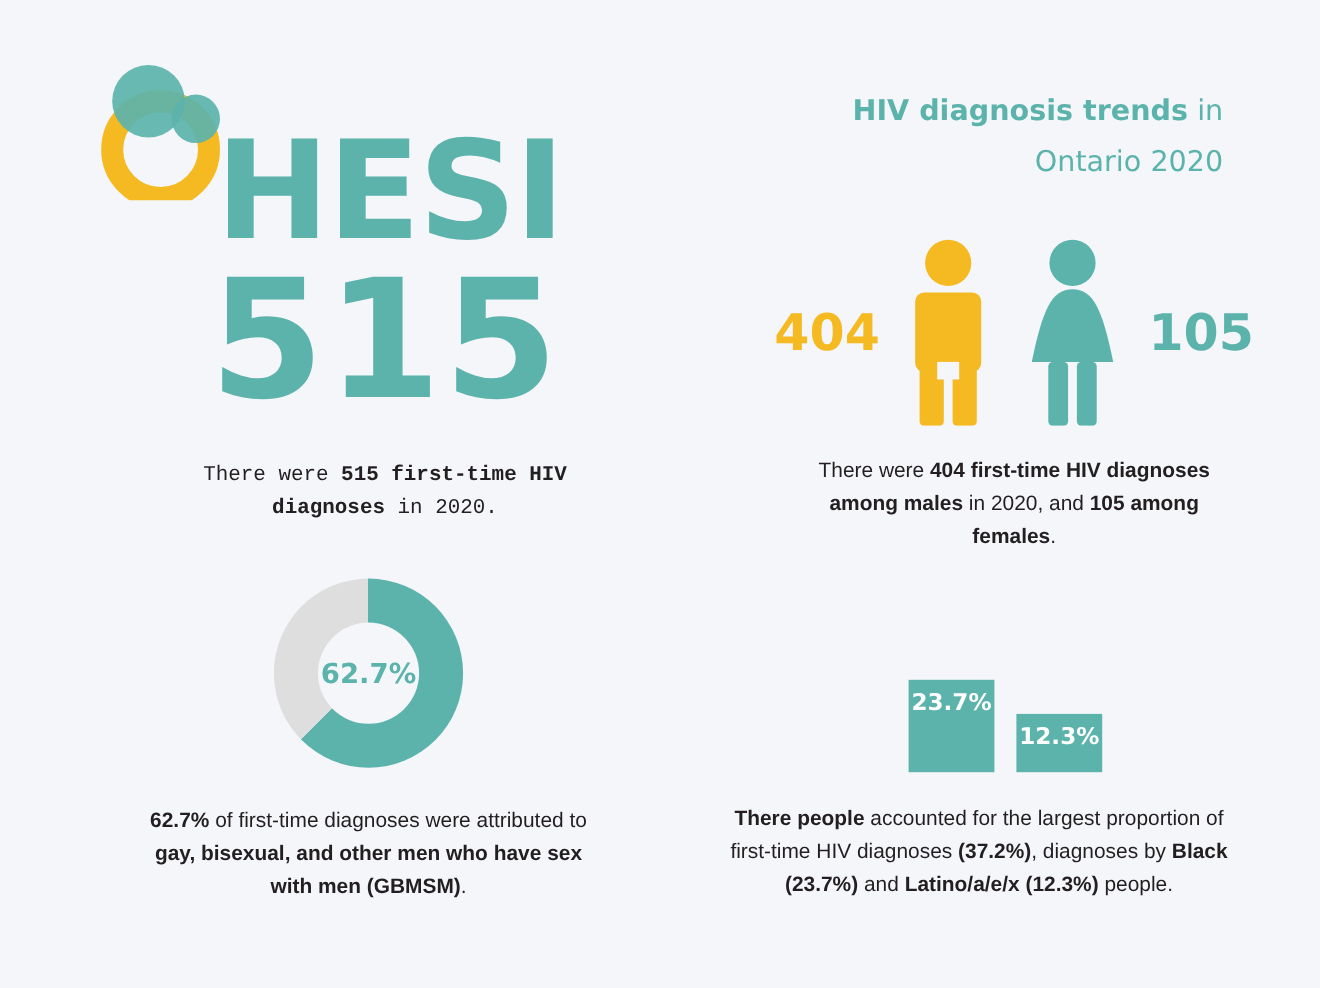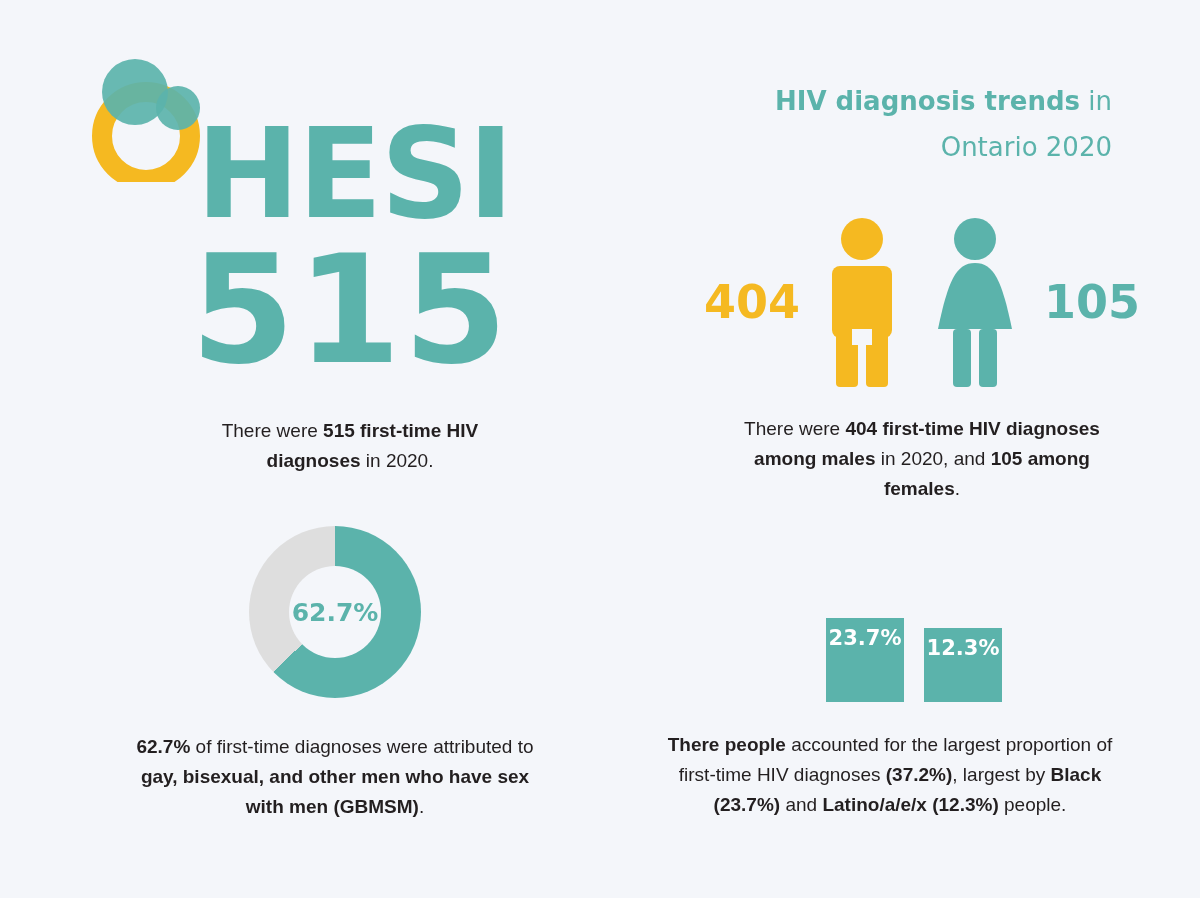--- a/index.html
+++ b/index.html
@@ -84,20 +84,21 @@
     font-size: 19px;
     line-height: 30px;
     color: #231f20;
     text-align: center;
   }
   .caption b { font-weight: bold; }
 
   .bignum .caption {
     margin-top: 26px;
     padding: 0 60px;
+    font-family: Liberation Mono, monospace;
   }
 
   
   .gender {
     position: absolute;
     left: 672px;
     top: 212px;
     width: 500px;
   }
   .gender-figures {
@@ -257,22 +258,22 @@
     <div class="caption">
       <b>62.7%</b><span> of first-time diagnoses were attributed to </span><b>gay, bisexual, and other men who have sex with men (GBMSM)</b><span>.</span>
     </div>
   </div>
 
   <div class="bars-block">
     <div class="bars">
       <div class="bar" style="height:84px;margin-left:48px;">
         <span>23.7%</span>
       </div>
-      <div class="bar" style="height:74px;">
+      <div class="bar" style="height:53px;">
         <span>12.3%</span>
       </div>
     </div>
     <div class="caption">
-      <b>There people</b><span> accounted for the largest proportion of first-time HIV diagnoses </span><b>(37.2%)</b><span>, largest by </span><b>Black (23.7%)</b><span> and </span><b>Latino/a/e/x (12.3%)</b><span> people.</span>
+      <b>There people</b><span> accounted for the largest proportion of first-time HIV diagnoses </span><b>(37.2%)</b><span>, diagnoses by </span><b>Black (23.7%)</b><span> and </span><b>Latino/a/e/x (12.3%)</b><span> people.</span>
     </div>
   </div>
 
 </div>
 
 </body></html>

